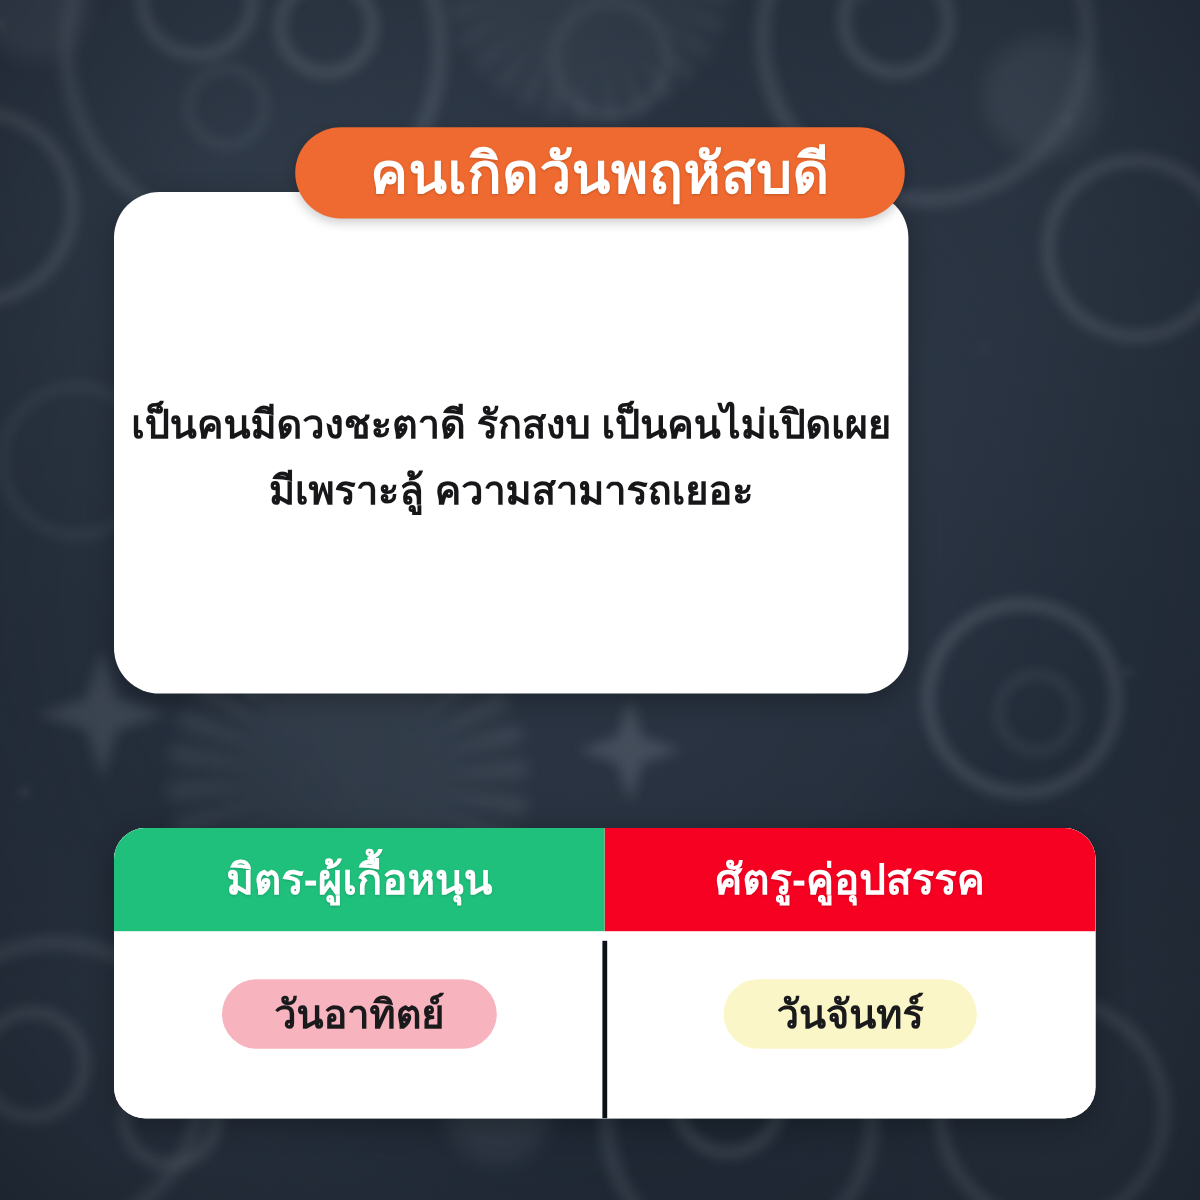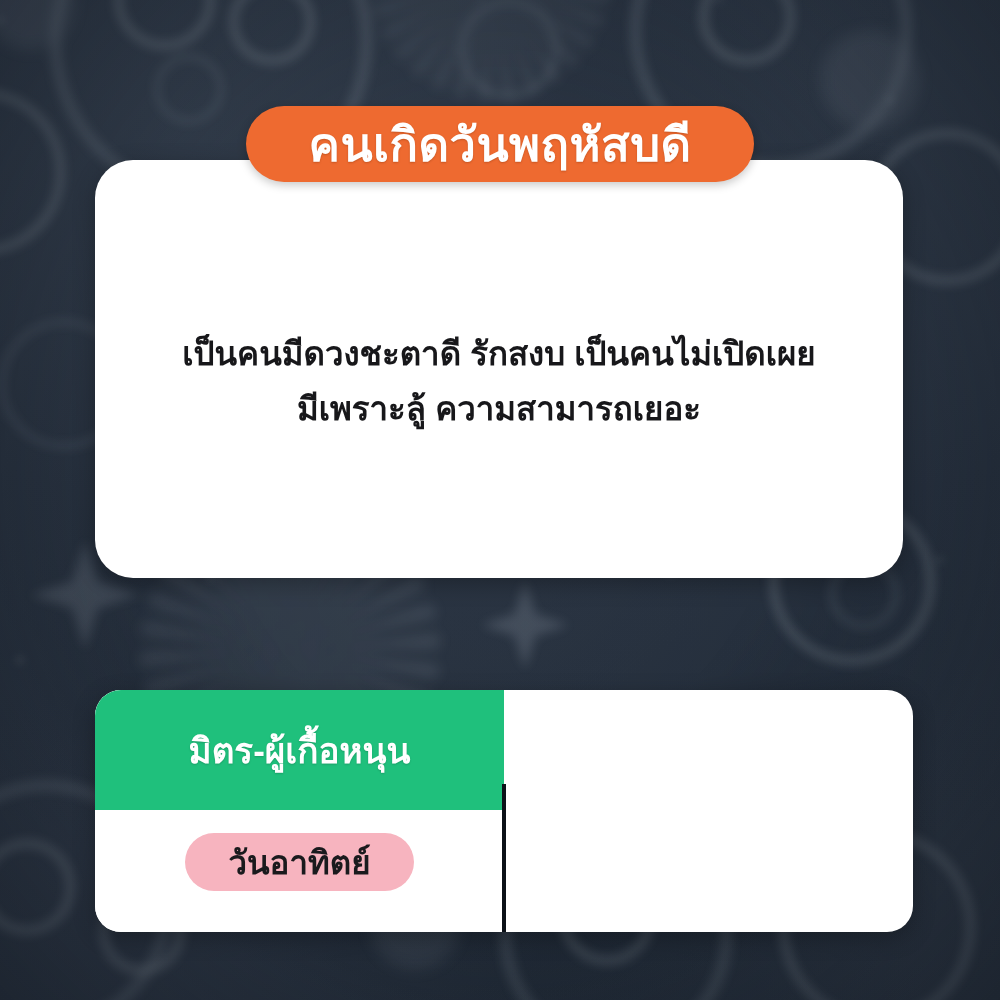--- a/index.html
+++ b/index.html
@@ -111,21 +111,21 @@
     letter-spacing: .5px;
     white-space: nowrap;
     text-shadow: 0 1px 2px rgba(120,45,10,.35);
   }
 
   
   #main-card {
     position: absolute;
     left: 95px;
     top: 160px;
-    width: 808px;
+    width: 662px;
     height: 418px;
     background: #ffffff;
     border-radius: 38px;
     z-index: 4;
     box-shadow: 0 6px 22px rgba(0,0,0,.28);
     display: flex;
     flex-direction: column;
     align-items: center;
     justify-content: center;
     padding-top: 24px;
@@ -156,21 +156,21 @@
     background: #ffffff;
   }
   .panel {
     position: relative;
     width: 50%;
     display: flex;
     flex-direction: column;
     background: #ffffff;
   }
   .panel-header {
-    height: 120px;
+    height: 86px;
     display: flex;
     align-items: center;
     justify-content: center;
   }
   .panel-header.friend { background: #1fc07c; }
   .panel-header.enemy  { background: #f70122; }
   .panel-header .hdr-text {
     color: #ffffff;
     font-size: 35px;
     font-weight: bold;
@@ -269,17 +269,25 @@
 
     <div class="panel">
       <div class="panel-header friend">
         <span class="hdr-text">มิตร-ผู้เกื้อหนุน</span>
       </div>
       <div class="panel-body">
         <span class="pill sunday">วันอาทิตย์</span>
       </div>
     </div>
 
+    <div class="panel">
+      <div class="panel-header enemy">
+        <span class="hdr-text">ศัตรู-คู่อุปสรรค</span>
+      </div>
+      <div class="panel-body">
+        <span class="pill monday">วันจันทร์</span>
+      </div>
+    </div>
 
     <div id="panel-divider"></div>
   </div>
 
 </div>
 
 </body></html>

